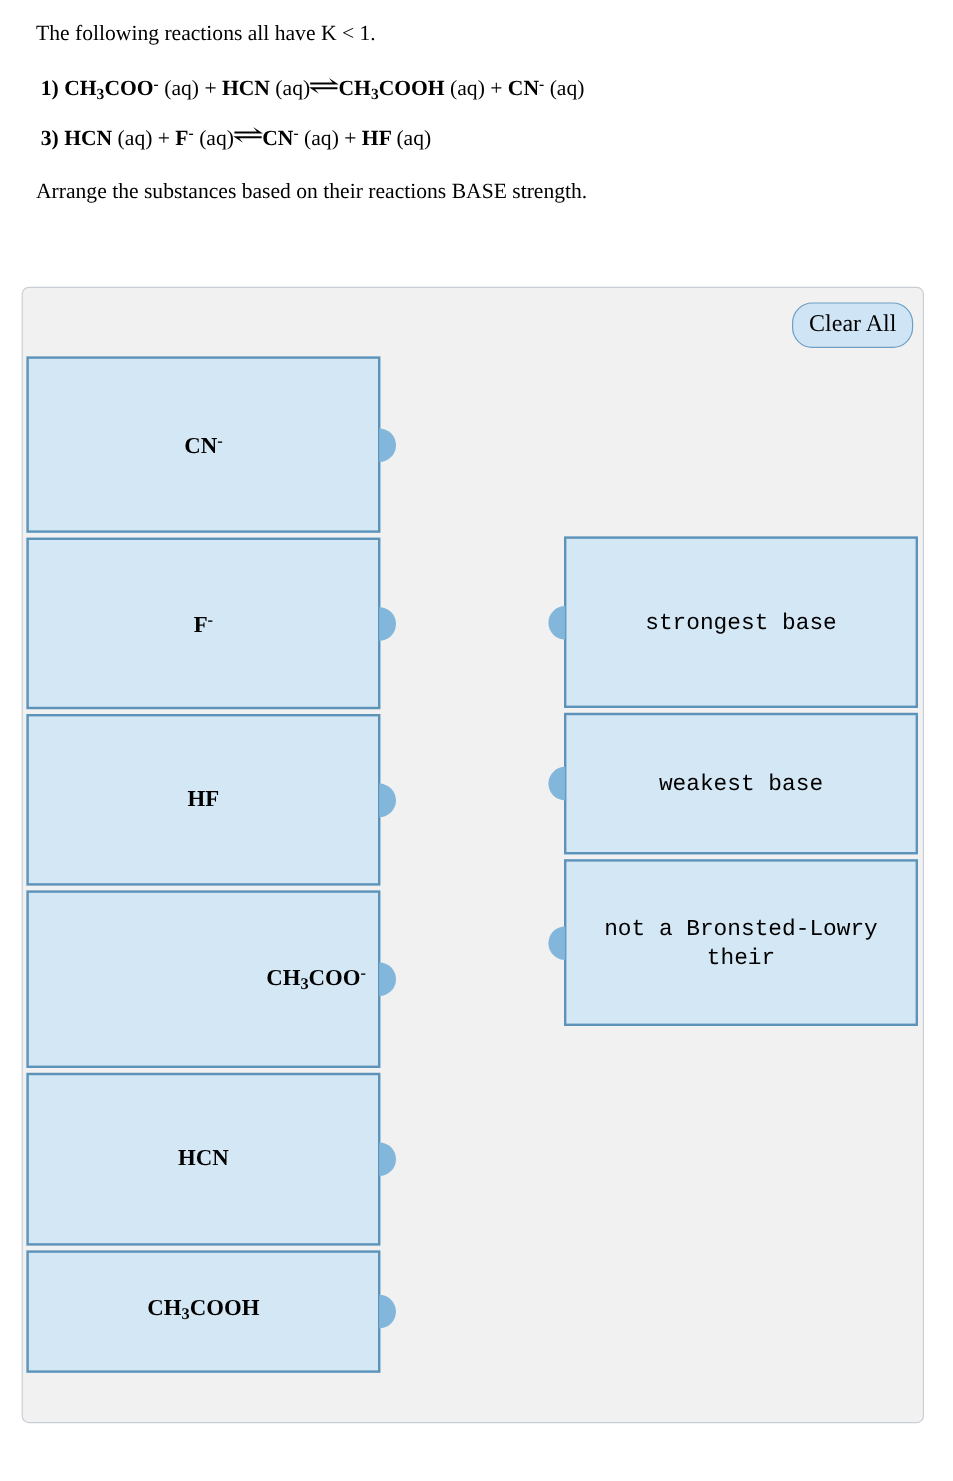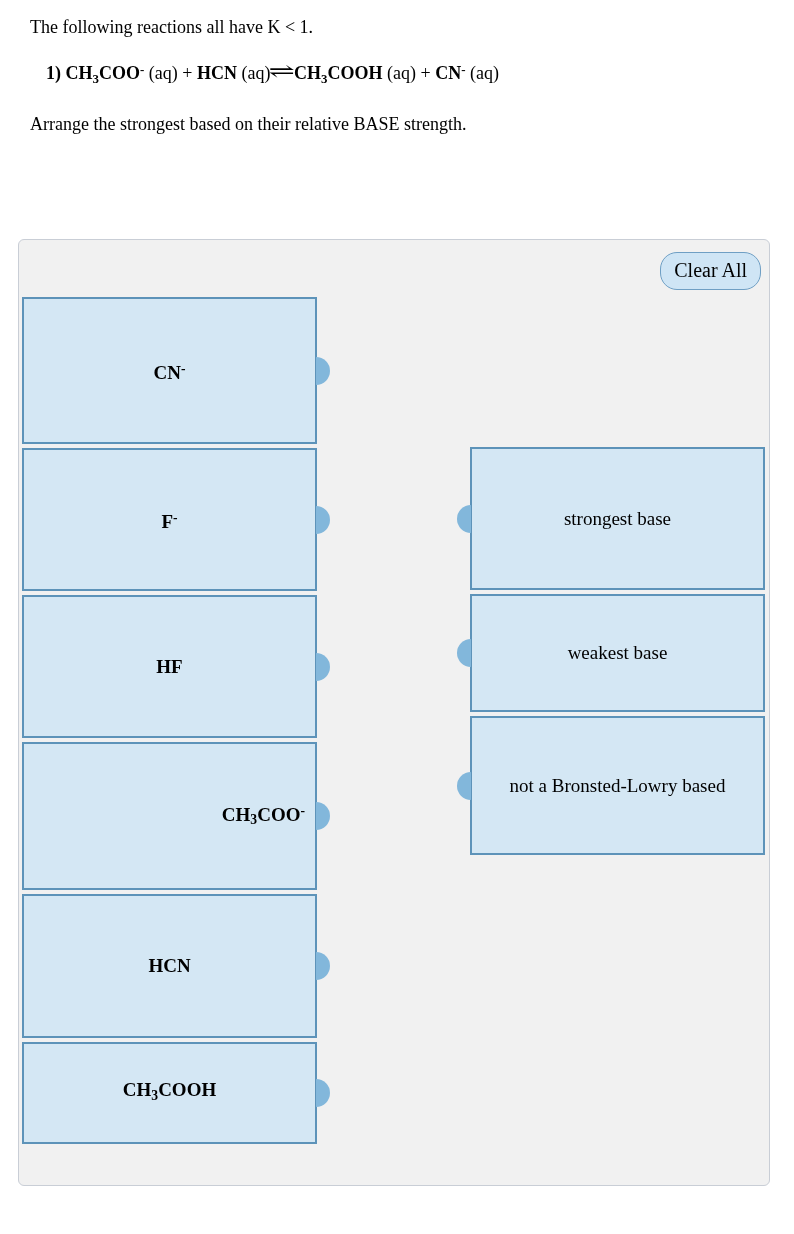--- a/index.html
+++ b/index.html
@@ -30,21 +30,21 @@
     white-space: nowrap;
   }
   .eq-list {
     margin: 0 0 18px 0;
   }
   .eq-line {
     font-size: 18px;
     line-height: 28px;
     font-weight: bold;
     white-space: nowrap;
-    margin: 16px;
+    margin: 4px;
   }
   .eq-line .plain {
     font-weight: normal;
   }
   .eq-line sub {
     font-size: 0.72em;
     vertical-align: -0.26em;
     font-weight: bold;
   }
   .eq-line sup {
@@ -93,21 +93,21 @@
     font-size: 20px;
     line-height: 24px;
     color: #000;
     cursor: pointer;
   }
 
   .column {
     position: absolute;
   }
   #left-column  { left: 3px;   top: 57px; width: 299px; }
-  #right-column { left: 451px; top: 207px; width: 299px; }
+  #right-column { left: 451px; top: 207px; width: 299px; font-family: Liberation Mono, monospace; }
 
   .tile {
     position: relative;
     box-sizing: border-box;
     width: 295px;
     background: #d4e7f4;
     border: 2px solid #5d93b9;
     margin-bottom: 4px;
     display: flex;
     align-items: center;
@@ -152,22 +152,23 @@
     border-bottom-left-radius: 14px 14px;
   }
 </style>
 </head>
 <body>
 
 <div id="prompt">
   <p class="intro-line">The following reactions all have K &lt; 1.</p>
   <div class="eq-list">
       <p class="eq-line"><span>1)</span> CH<sub>3</sub>COO<sup>-</sup> <span class="plain">(aq)</span> <span class="plain">+</span> HCN <span class="plain">(aq)</span><span class="arrow">⇌</span>CH<sub>3</sub>COOH <span class="plain">(aq)</span> <span class="plain">+</span> CN<sup>-</sup> <span class="plain">(aq)</span></p>
+      <p class="eq-line"><span>3)</span> HCN <span class="plain">(aq)</span> <span class="plain">+</span> F<sup>-</sup> <span class="plain">(aq)</span><span class="arrow">⇌</span>CN<sup>-</sup> <span class="plain">(aq)</span> <span class="plain">+</span> HF <span class="plain">(aq)</span></p>
     </div>
-  <p class="outro-line">Arrange the strongest based on their relative BASE strength.</p>
+  <p class="outro-line">Arrange the substances based on their reactions BASE strength.</p>
 </div>
 
 <div id="panel">
 
   <div id="clear-all">Clear All</div>
 
   <div class="column" id="left-column">
       <div class="tile bold" style="height: 147px;">
         <span class="tile-label">CN<sup>-</sup></span>
         <span class="nub right"></span>
@@ -196,18 +197,18 @@
   <div class="column" id="right-column">
       <div class="tile" style="height: 143px;">
         <span class="tile-label">strongest base</span>
         <span class="nub left"></span>
       </div>
       <div class="tile" style="height: 118px;">
         <span class="tile-label">weakest base</span>
         <span class="nub left"></span>
       </div>
       <div class="tile" style="height: 139px;">
-        <span class="tile-label">not a Bronsted-Lowry based</span>
+        <span class="tile-label">not a Bronsted-Lowry their</span>
         <span class="nub left"></span>
       </div>
     </div>
 
 </div>
 
 </body></html>

